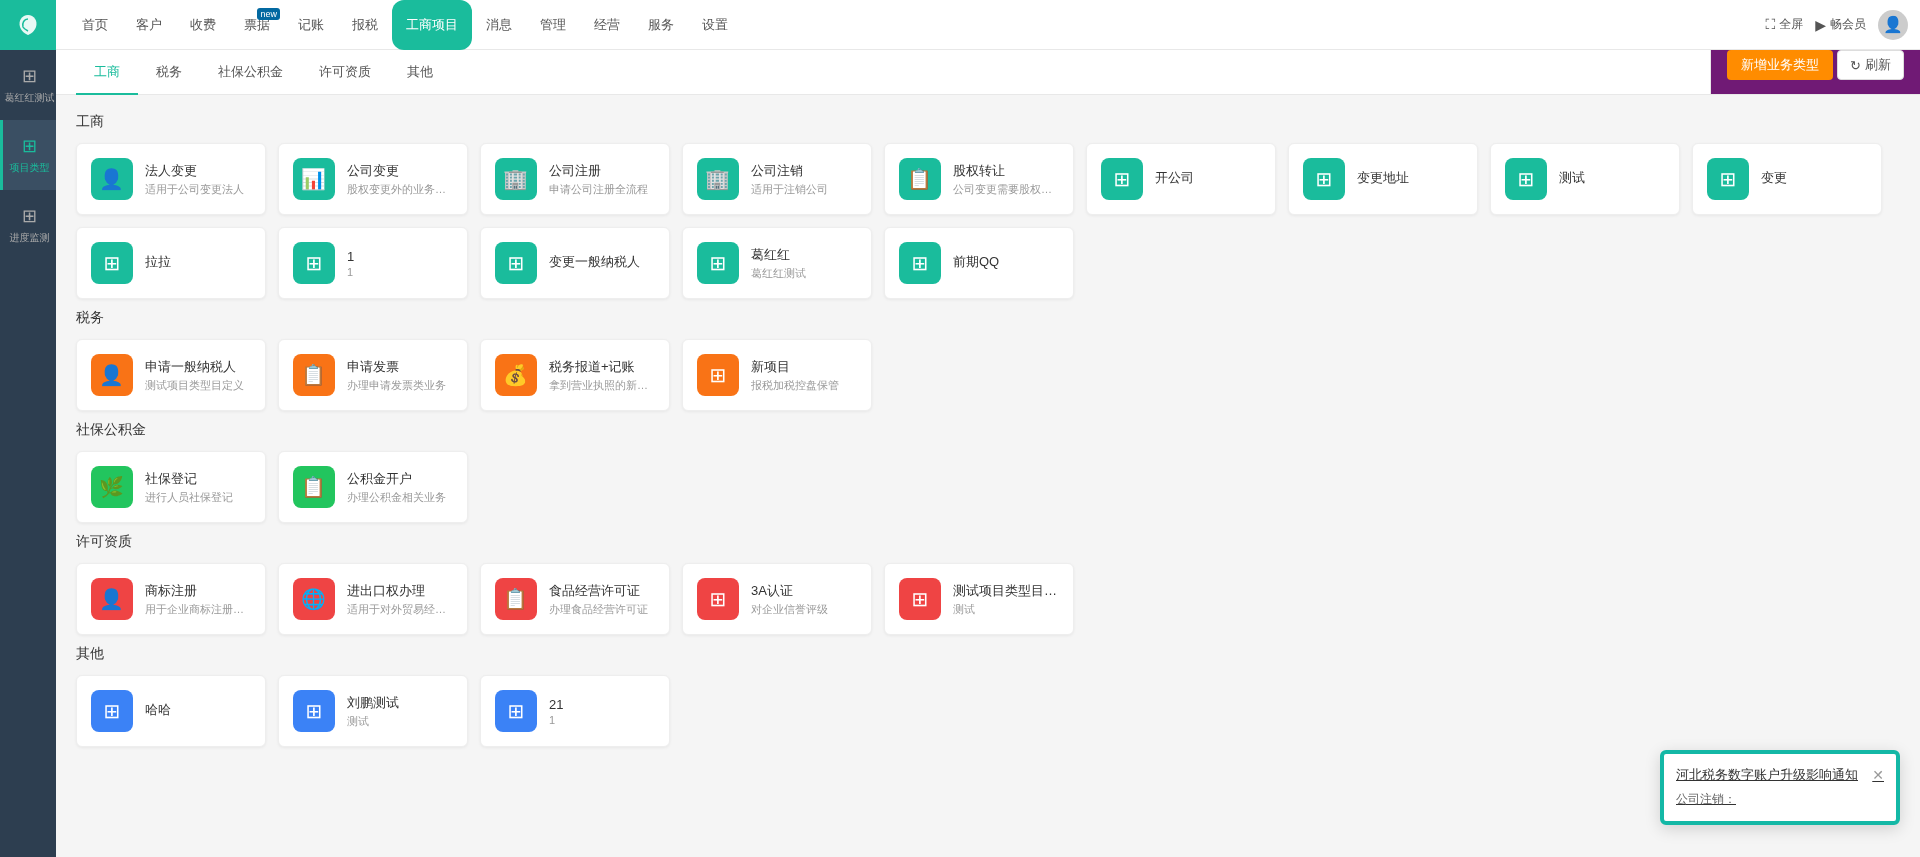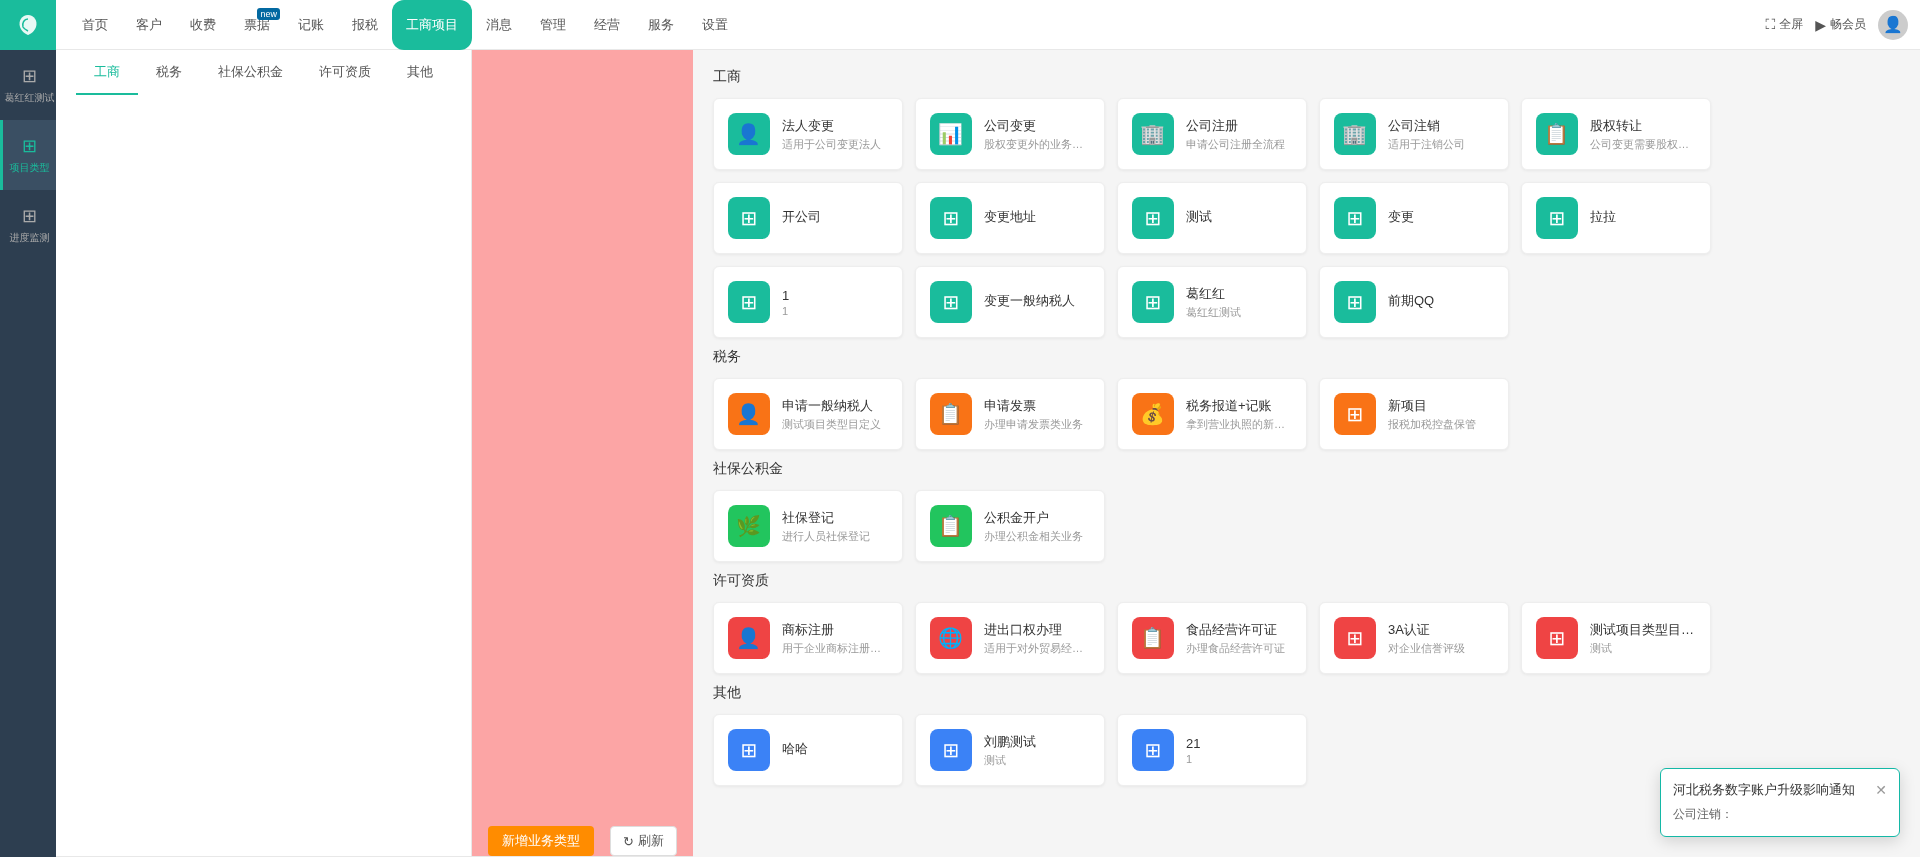--- a/index.html
+++ b/index.html
@@ -109,21 +109,21 @@
       align-items: center;
       justify-content: center;
       color: #777;
       font-size: 16px;
     }
 
     
     .content-area {
       flex: 1;
       display: flex;
-      flex-direction: row;
+      flex-direction: column;
       overflow: hidden;
       background: #f5f5f5;
     }
 
     
     .tab-bar {
       background: #fff;
       display: flex;
       align-items: flex-end;
       padding: 0 20px;
@@ -232,29 +232,30 @@
       color: #999;
       margin-top: 2px;
       white-space: nowrap;
       overflow: hidden;
       text-overflow: ellipsis;
     }
 
     
     .notification-popup {
       position: fixed;
-      bottom: 20px;
+      bottom: 32px;
       right: 20px;
       width: 240px;
       background: #fff;
       border-radius: 6px;
       box-shadow: 0 4px 16px rgba(0,0,0,0.15);
       padding: 12px;
       font-size: 12px;
-      border: 1px solid #14b8a6;
+      border: 4px solid #14b8a6;
+      text-decoration: underline;
     }
     .notification-header {
       display: flex;
       justify-content: space-between;
       align-items: center;
       margin-bottom: 6px;
     }
     .notification-title { font-size: 13px; color: #333; font-weight: 500; }
     .notification-close { cursor: pointer; color: #999; font-size: 14px; }
     .notification-text { font-size: 12px; color: #666; line-height: 1.6; }
@@ -319,21 +320,21 @@
   <div class="content-area">
 
     <div style="display:flex; align-items:stretch; background:#fff; border-bottom:1px solid #e8e8e8; flex-shrink:0;">
       <div class="tab-bar" style="flex:1; border-bottom:none;">
         <div class="tab-item active">工商</div>
         <div class="tab-item">税务</div>
         <div class="tab-item">社保公积金</div>
         <div class="tab-item">许可资质</div>
         <div class="tab-item">其他</div>
       </div>
-      <div style="display:flex; align-items:flex-end; padding:0 16px; gap:16px; background:#fca5a5; border-left:1px solid #e8e8e8;">
+      <div style="display:flex; align-items:flex-start; padding:0 16px; gap:4px; background:#701a75; border-left:1px solid #e8e8e8;">
         <button class="btn-orange">新增业务类型</button>
         <button class="btn-refresh">
           <span>↻</span>
           <span>刷新</span>
         </button>
       </div>
     </div>
 
     <div class="main-scroll">
 

